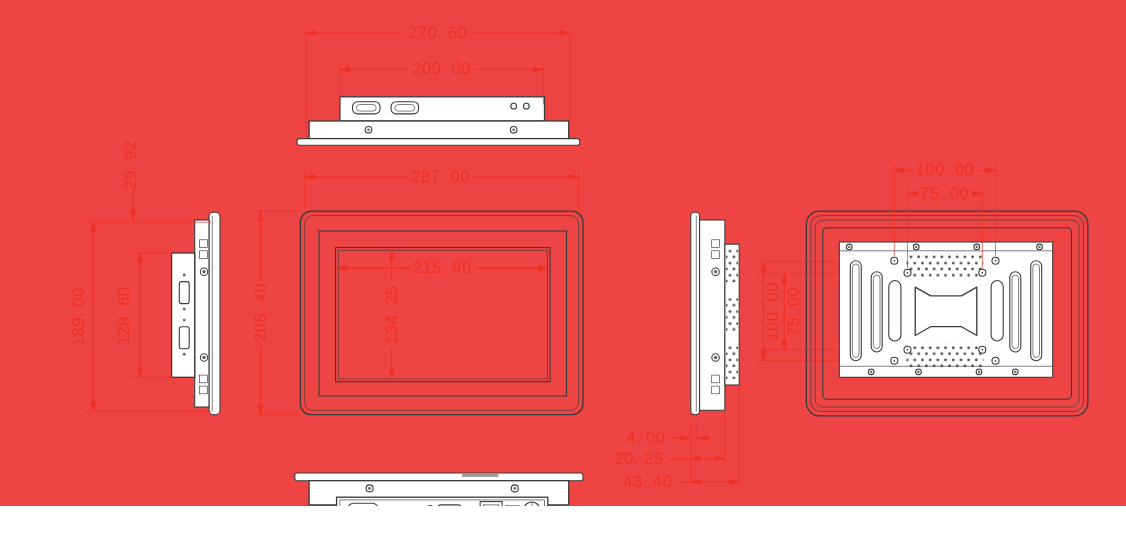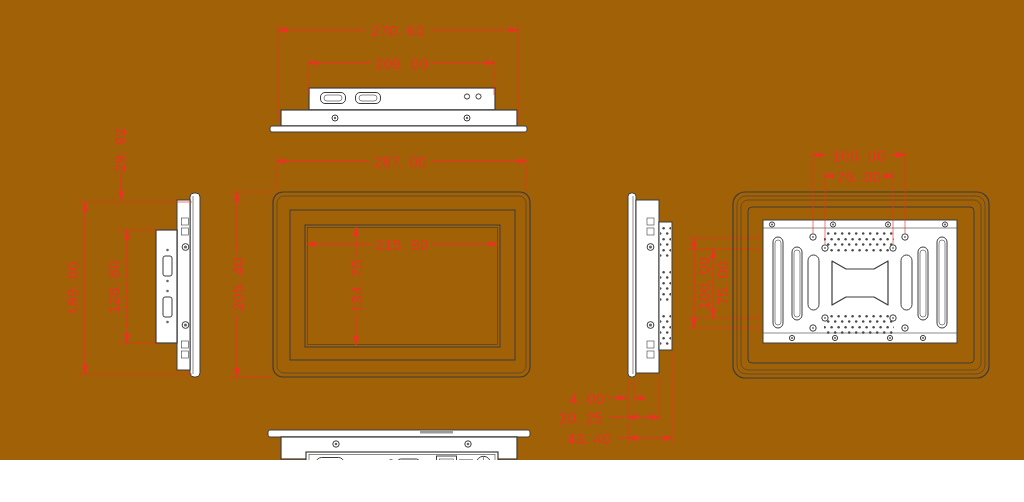--- a/index.html
+++ b/index.html
@@ -1,16 +1,16 @@
 <!DOCTYPE html>
 <html style="--line: #3c3c3c; --dim: #ee3124;"><head>
 <meta charset="utf-8">
 <style>
   html,body { margin:0; padding:0; background:#ffffff; }
-  .stage { position:relative; width:1024px; height:460px; background:#a16207; overflow:hidden;
+  .stage { position:relative; width:1024px; height:460px; background:#ef4444; overflow:hidden;
            font-family:"Liberation Sans", sans-serif; }
   svg { position:absolute; left:0; top:0; }
   svg text { font-family:"Liberation Sans", sans-serif; font-size:15px; letter-spacing:0.5px; }
   .geo  { fill:none; stroke:var(--line,#3c3c3c); stroke-width:1.2; }
   .geo1 { fill:none; stroke:var(--line,#3c3c3c); stroke-width:1; }
   .geo2 { fill:none; stroke:var(--line,#3c3c3c); stroke-width:0.6; }
   .fillw{ fill:#ffffff; }
   .dim  { stroke:var(--dim,#ee3124); stroke-width:1; fill:none; }
   .ext  { stroke:var(--dim,#ee3124); stroke-width:0.8; opacity:0.8; fill:none; }
   .dimtxt { fill:var(--dim,#ee3124); text-anchor:middle; dominant-baseline:central; }

